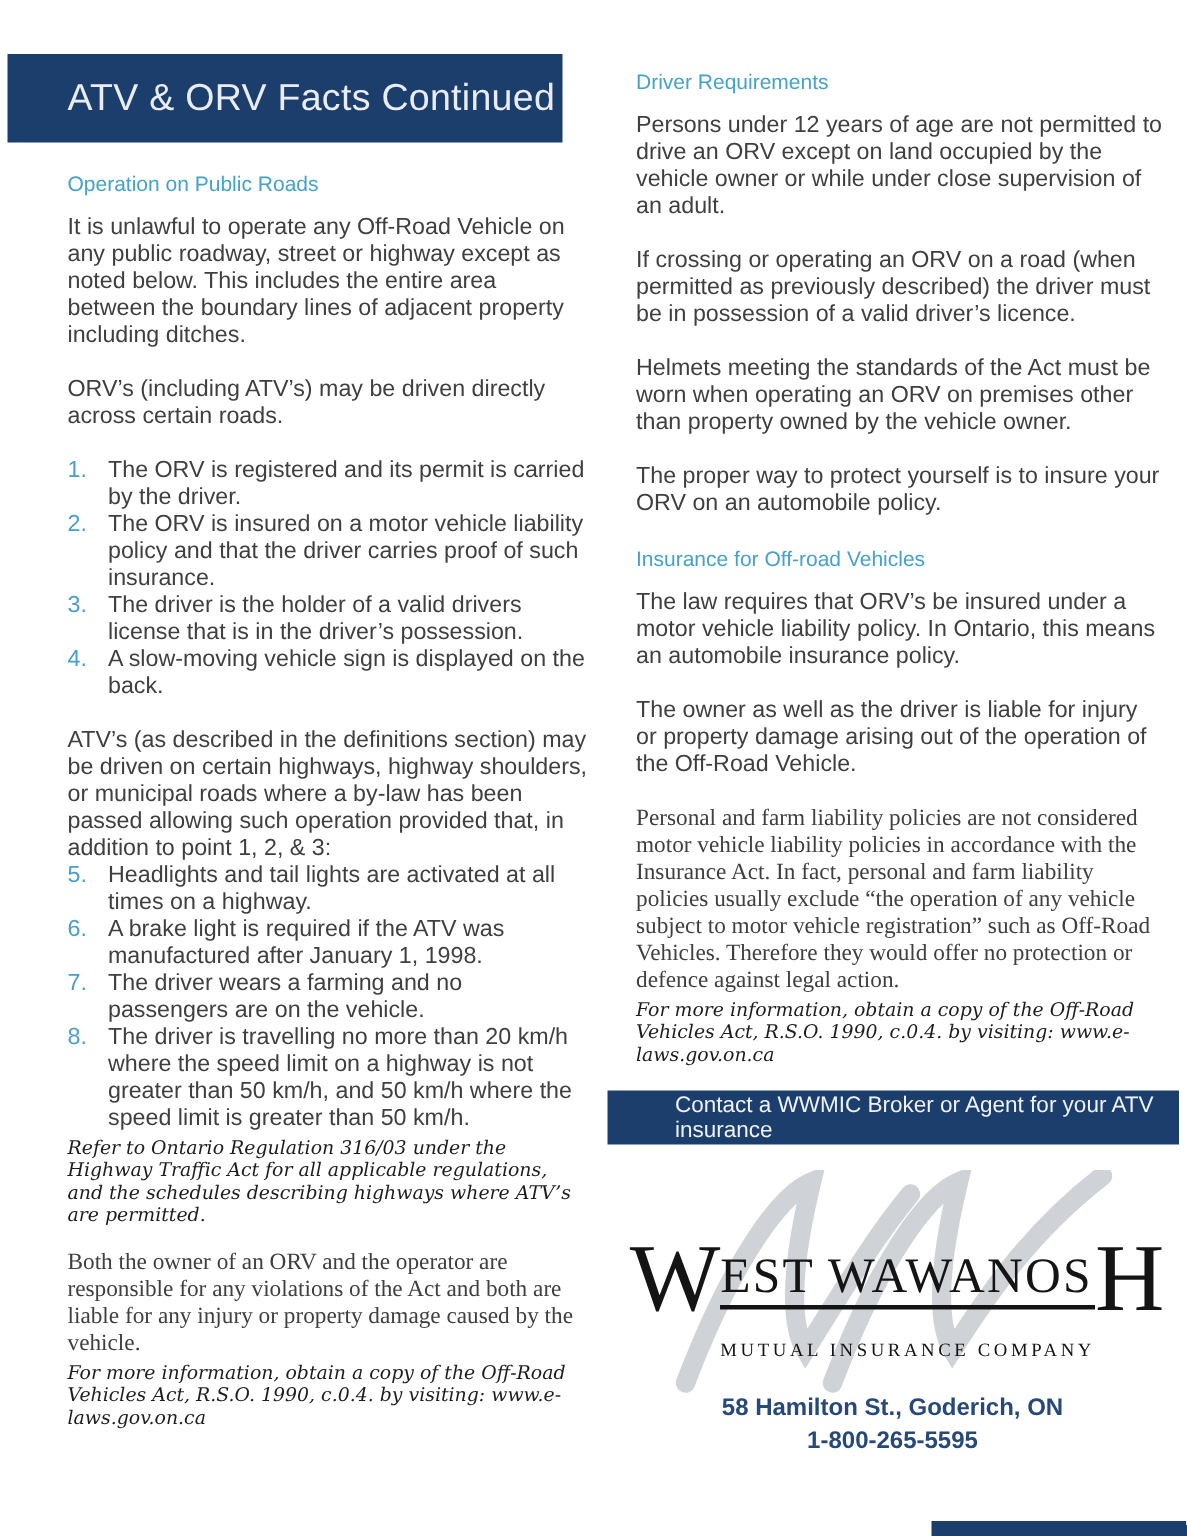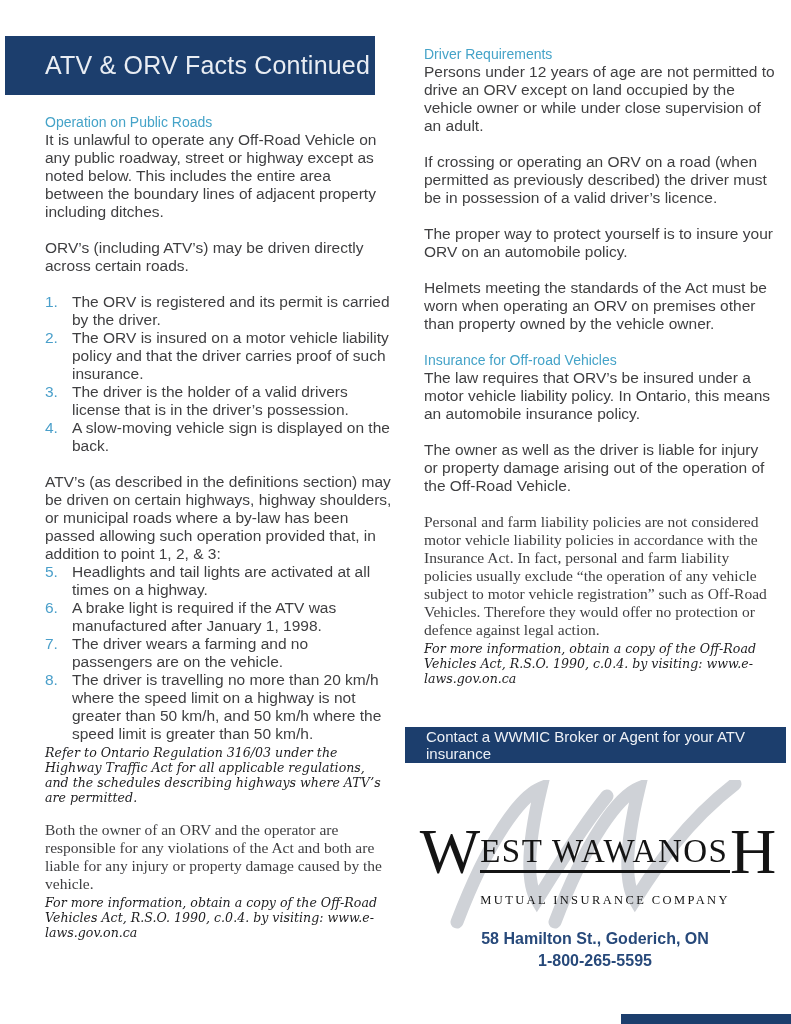--- a/index.html
+++ b/index.html
@@ -13,39 +13,39 @@
     background:#1c3e6d;display:flex;align-items:center;
   }
   .header-bar .title{
     color:#e9edf3;font-size:25px;font-weight:400;letter-spacing:.2px;padding-left:40px;
   }
   
   .col{position:absolute;font-size:15.5px;line-height:18px;}
   .col-left{left:45px;top:113px;width:347px;}
   .col-right{left:424px;top:45px;width:352px;}
   .sect{color:#45a3c8;font-size:14px;line-height:18px;font-weight:400;margin:0;}
-  .para{margin:0 0 18px;}
+  .para{margin:12px 0 18px;}
   .para.tight{margin:0 0 2px;font-family:Liberation Serif, serif;}
   .para.nogap{margin:0;}
   .olist{margin:0 0 18px;}
   .olist.tight{margin:0 0 2px;}
   .li{display:flex;}
   .li .n{flex:none;width:27px;color:#4a9fca;}
   .li .t{flex:1;}
   .fnote{
     font-family:"DejaVu Serif",serif;font-style:italic;font-size:12.6px;line-height:15px;
     color:#1d1d1f;margin:0 0 16px;
   }
   .fnote.nogap{margin:0;}
   
   .contact-banner{
     position:absolute;left:405px;top:727px;width:381px;height:36px;background:#1c3e6d;
     display:flex;align-items:center;
   }
-  .contact-banner .banner-text{color:#eef1f6;font-size:15px;padding-left:21px;}
+  .contact-banner .banner-text{color:#eef1f6;font-size:15px;padding-left:21px;margin-left:24px;}
   
   .logo-wrap{position:absolute;left:415px;top:796px;width:366px;height:126px;}
   .wm{position:absolute;left:12px;top:-16px;z-index:0;}
   .logo{
     position:relative;z-index:1;display:flex;justify-content:center;align-items:flex-start;
     font-family:"Liberation Serif",serif;color:#141414;margin-top:24px;
   }
   .logo-big{font-size:64px;line-height:64px;font-weight:400;}
   .logo-mid{display:flex;flex-direction:column;margin-top:15px;}
   .logo-mid-top{font-size:33px;line-height:33px;letter-spacing:1.5px;white-space:nowrap;}
@@ -118,22 +118,22 @@
     <div class="fnote">Refer to Ontario Regulation 316/03 under the Highway Traffic Act for all applicable regulations, and the schedules describing highways where ATV’s are permitted.</div>
 
     <div class="para tight">Both the owner of an ORV and the operator are responsible for any violations of the Act and both are liable for any injury or property damage caused by the vehicle.</div>
     <div class="fnote nogap">For more information, obtain a copy of the Off-Road Vehicles Act, R.S.O. 1990, c.0.4. by visiting: www.e-laws.gov.on.ca</div>
   </div>
 
   <div class="col col-right">
     <h2 class="sect">Driver Requirements</h2>
     <div class="para">Persons under 12 years of age are not permitted to drive an ORV except on land occupied by the vehicle owner or while under close supervision of an adult.</div>
     <div class="para">If crossing or operating an ORV on a road (when permitted as previously described) the driver must be in possession of a valid driver’s licence.</div>
+    <div class="para">Helmets meeting the standards of the Act must be worn when operating an ORV on premises other than property owned by the vehicle owner.</div>
     <div class="para">The proper way to protect yourself is to insure your ORV on an automobile policy.</div>
-    <div class="para">Helmets meeting the standards of the Act must be worn when operating an ORV on premises other than property owned by the vehicle owner.</div>
 
     <h2 class="sect">Insurance for Off-road Vehicles</h2>
     <div class="para">The law requires that ORV’s be insured under a motor vehicle liability policy. In Ontario, this means an automobile insurance policy.</div>
     <div class="para">The owner as well as the driver is liable for injury or property damage arising out of the operation of the Off-Road Vehicle.</div>
     <div class="para tight">Personal and farm liability policies are not considered motor vehicle liability policies in accordance with the Insurance Act.  In fact, personal and farm liability policies usually exclude “the operation of any vehicle subject to motor vehicle registration” such as Off-Road Vehicles. Therefore they would offer no protection or defence against legal action.</div>
     <div class="fnote nogap">For more information, obtain a copy of the Off-Road Vehicles Act, R.S.O. 1990, c.0.4. by visiting: www.e-laws.gov.on.ca</div>
   </div>
 
   <div class="contact-banner">
     <span class="banner-text">Contact a WWMIC Broker or Agent for your ATV insurance</span>

